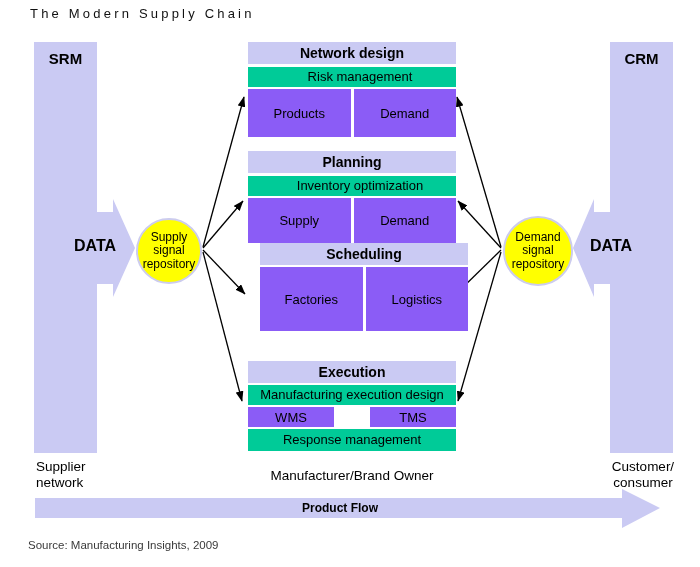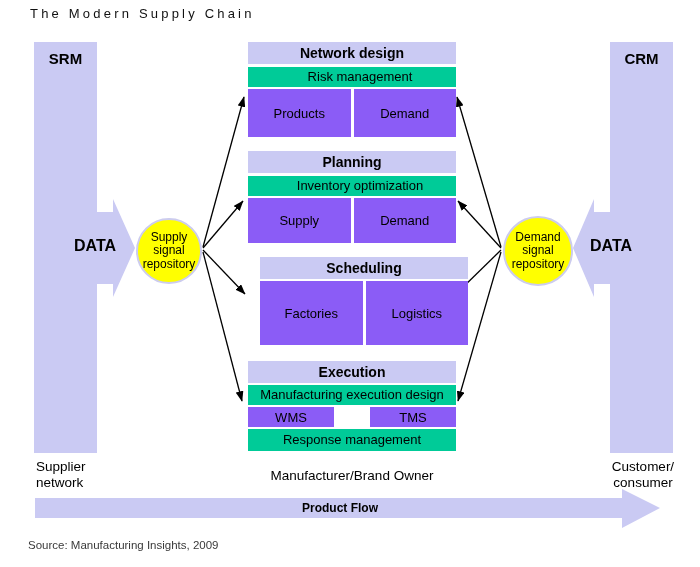--- a/index.html
+++ b/index.html
@@ -28,21 +28,21 @@
     position:absolute; background:#FFFF00; border:2px solid #CCCCEE; border-radius:50%;
     box-sizing:border-box; display:flex; flex-direction:column; align-items:center;
     justify-content:center; font-size:12px; line-height:13.5px; text-align:center;
   }
   #supply-repo { left:136px; top:218px; width:66px; height:66px; }
   #demand-repo { left:503px; top:216px; width:70px; height:70px; }
 
   .sbox { position:absolute; left:248px; width:208px; }
   #box-network   { top:42px; }
   #box-planning  { top:151px; }
-  #box-scheduling{ top:257px;padding-left:12px; }
+  #box-scheduling{ top:243px;padding-left:12px; }
   #box-execution { top:361px; }
 
   .box-header {
     height:22px; line-height:22px; background:#CACAF3;
     font-weight:bold; font-size:14px; text-align:center;
   }
   .band {
     height:20px; line-height:20px; background:#00CB98;
     font-size:13px; text-align:center; margin-top:2px;
   }

